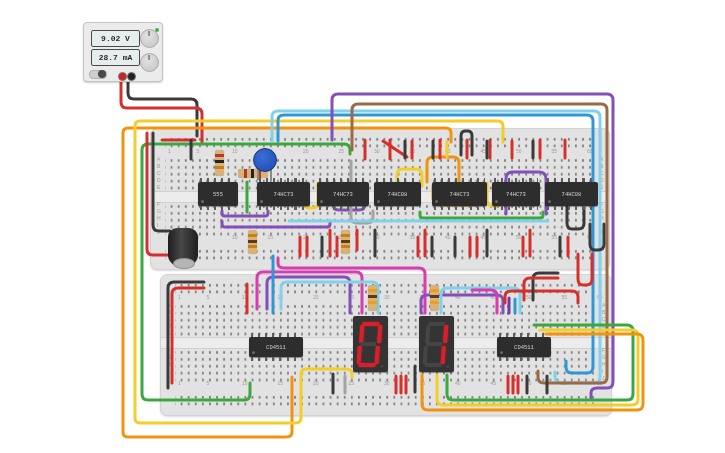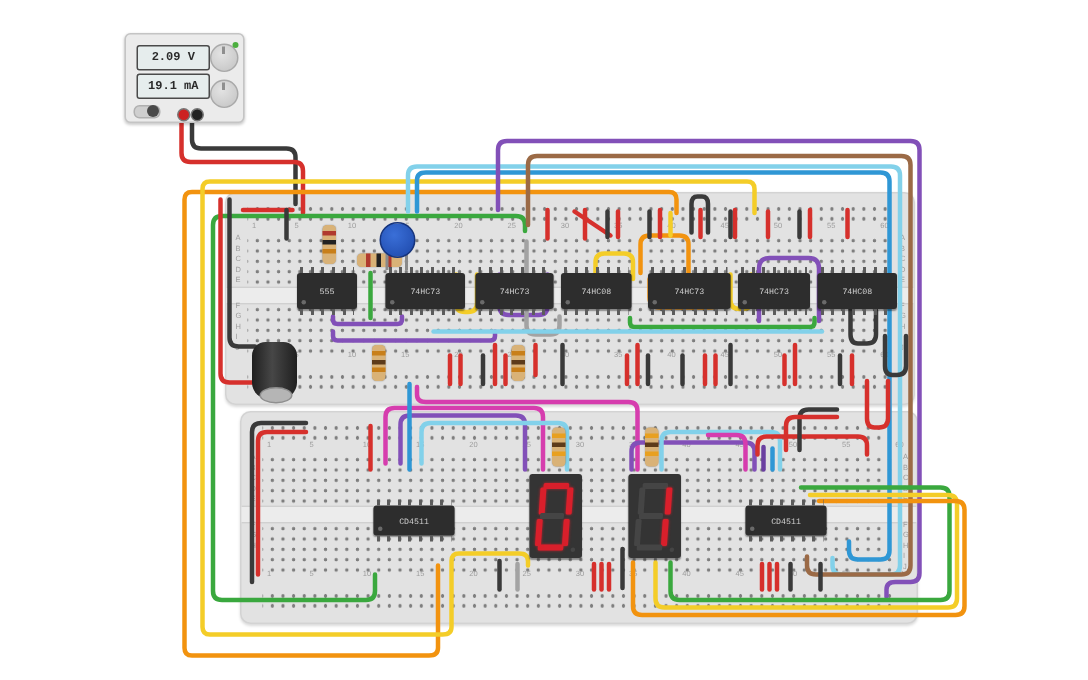--- a/index.html
+++ b/index.html
@@ -384,22 +384,22 @@
     <span class="band" style="top:16px;background:#e8a020;"></span>
   </div>
 
   <div class="capleg" style="left:257px;top:166px;height:14px;"></div>
   <div class="capleg" style="left:270px;top:166px;height:14px;"></div>
   <div class="disccap" style="left:253px;top:148px;"></div>
 
   <div class="ecap" style="left:168px;top:228px;"></div>
 
   <div class="psu">
-    <div class="psu-display" style="top:7px;">2.09 V</div>
-    <div class="psu-display" style="top:26px;">19.1 mA</div>
+    <div class="psu-display" style="top:7px;">9.02 V</div>
+    <div class="psu-display" style="top:26px;">28.7 mA</div>
     <div class="knob" style="top:6px;"></div>
     <div class="knob" style="top:30px;"></div>
     <div class="pled" id="psuLed" style="background: rgb(76, 175, 63);"></div>
     <div class="ptoggle"></div>
     <div class="term red"></div>
     <div class="term blk"></div>
   </div>
 
 </div>
 

